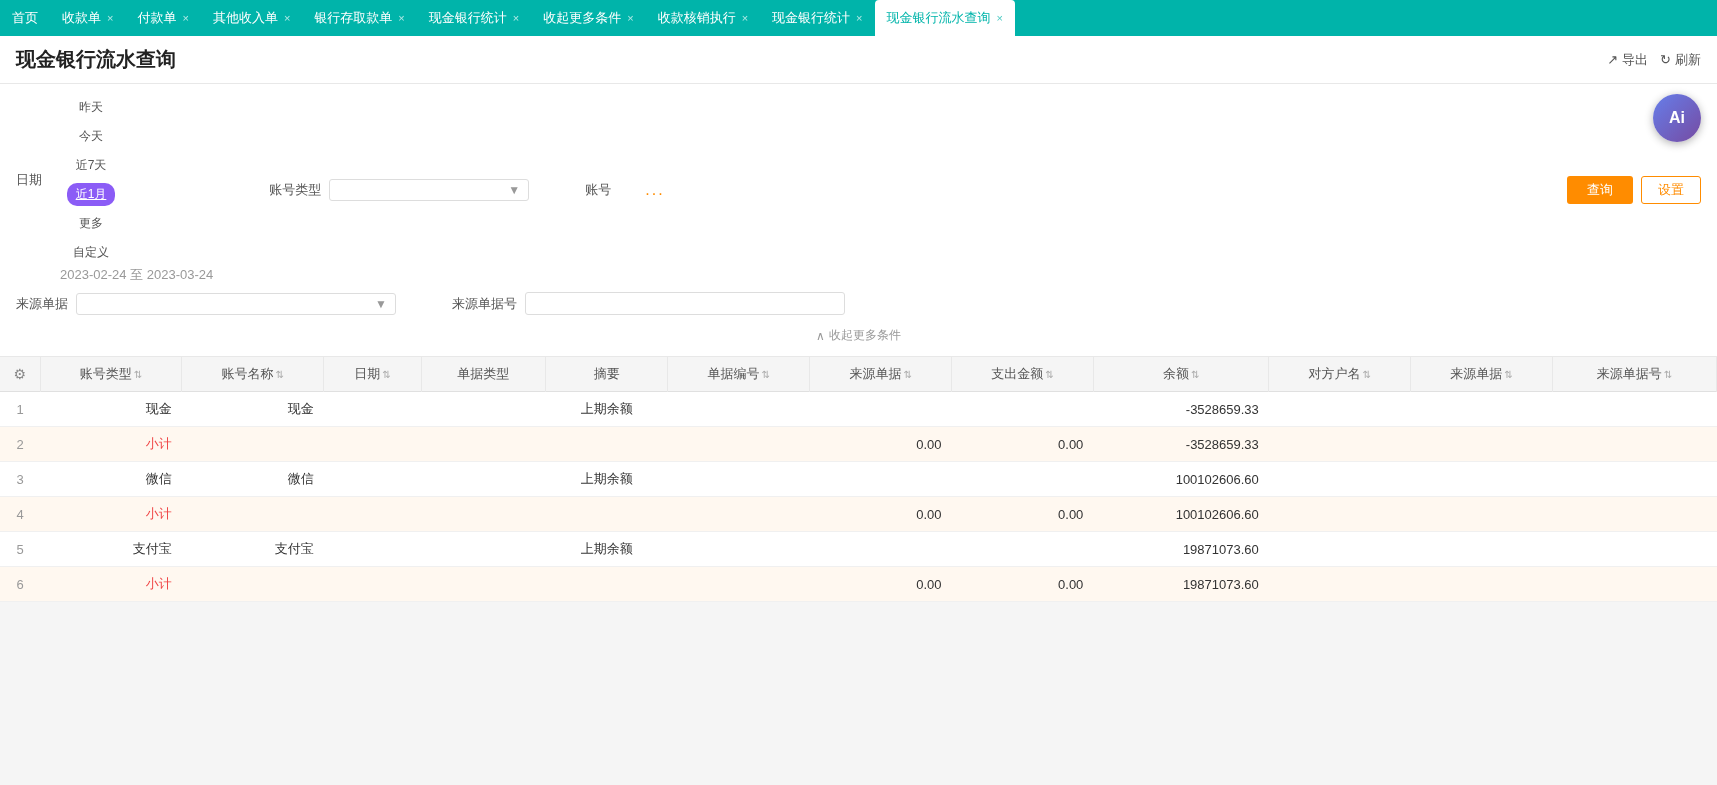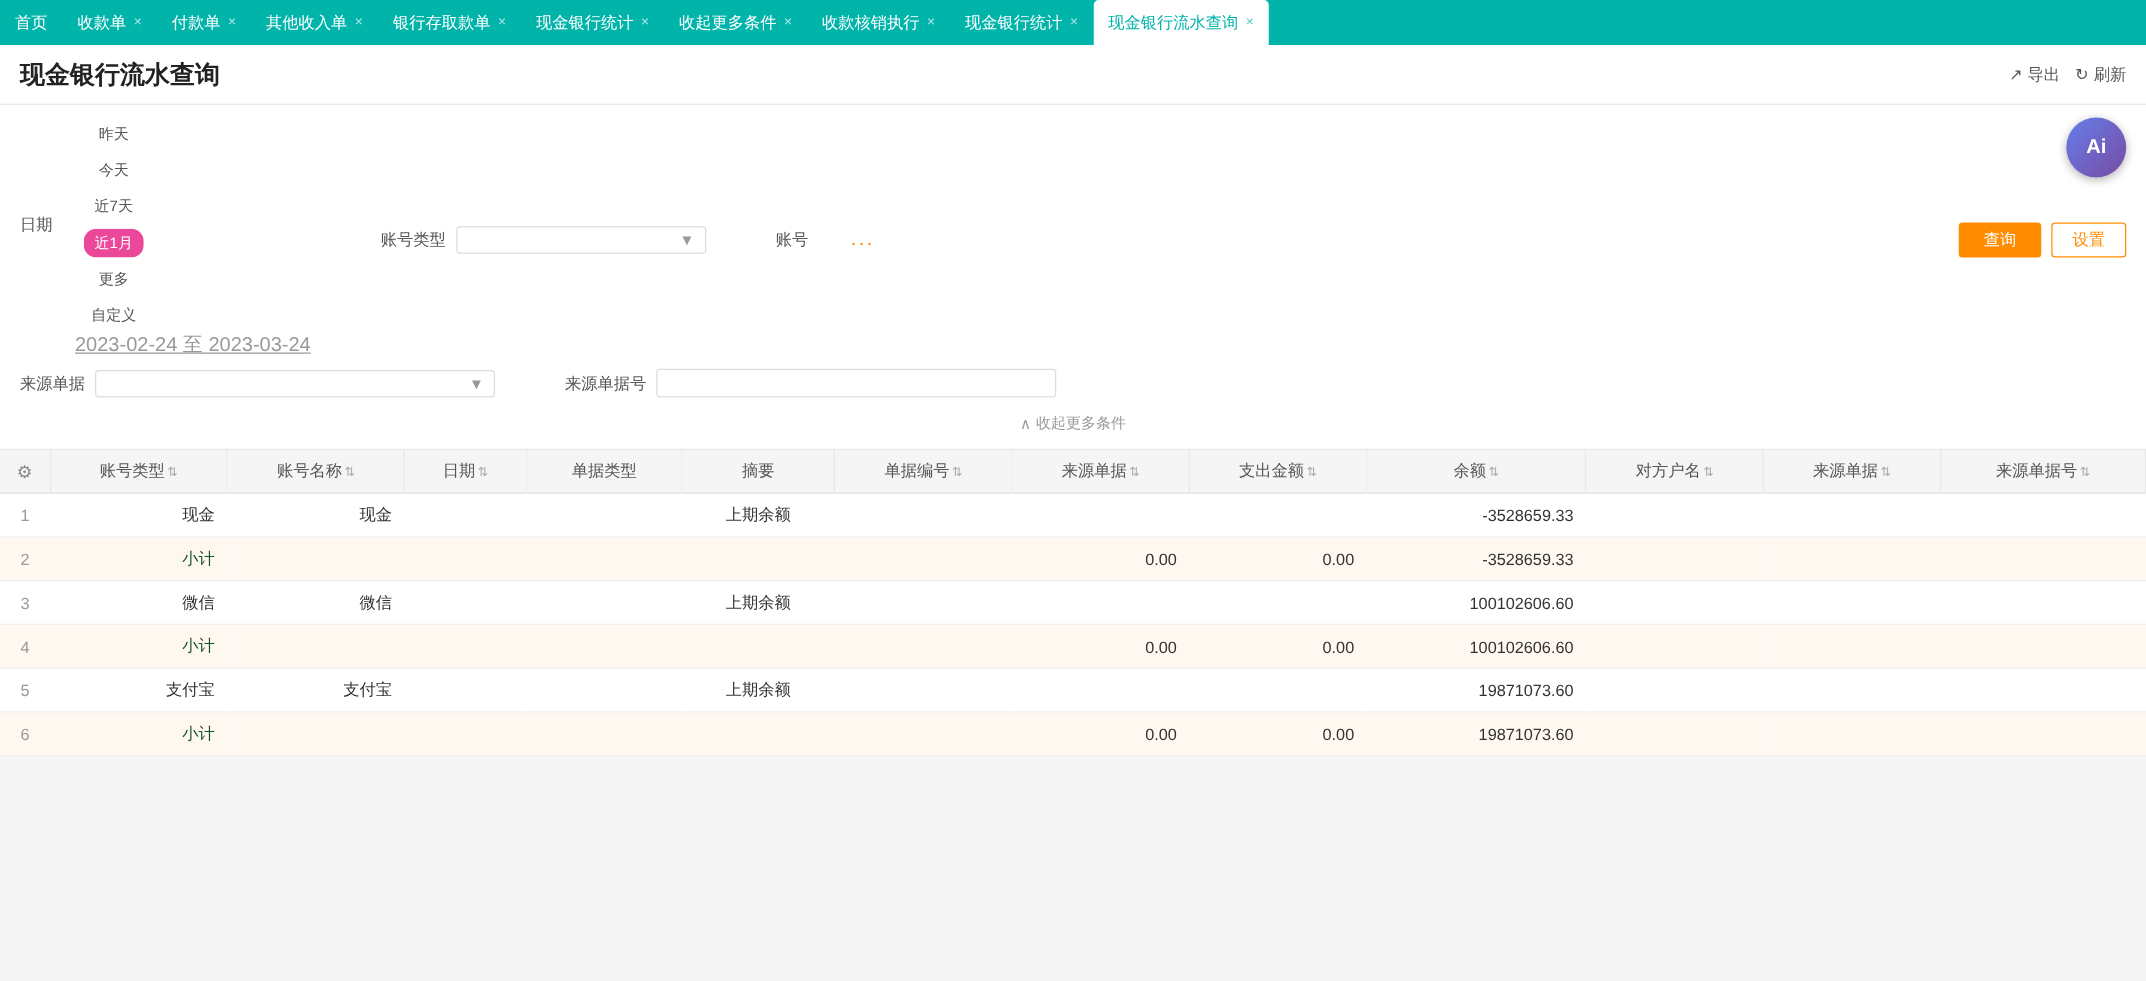--- a/index.html
+++ b/index.html
@@ -87,29 +87,29 @@
     }
     .date-btn {
       padding: 2px 8px;
       border-radius: 3px;
       cursor: pointer;
       font-size: 12px;
       color: #555;
       border: 1px solid transparent;
     }
     .date-btn.active {
-      background: #ec4899;
+      background: #8b5cf6;
       color: #fff;
       border-radius: 10px;
+      text-decoration: underline;
     }
     .date-range {
       color: #999;
-      font-size: 16px;
+      font-size: 13px;
       margin-left: 4px;
-      text-decoration: underline;
     }
     .filter-select {
       display: flex;
       align-items: center;
       border: 1px solid #ddd;
       border-radius: 3px;
       padding: 3px 8px;
       min-width: 180px;
       cursor: pointer;
       background: #fff;
@@ -200,21 +200,21 @@
       background: #fff8f0;
     }
     tbody td {
       padding: 8px 10px;
       text-align: center;
       white-space: nowrap;
       color: #333;
     }
     tbody td.left { text-align: right; }
     tbody td.right { text-align: right; }
-    tbody td.orange { color: #14532d; font-family: Liberation Mono, monospace; }
+    tbody td.orange { color: #ef4444; font-family: Liberation Mono, monospace; }
     .row-num { color: #999; }
 
     
     .th-settings {
       width: 40px;
     }
     .gear-icon {
       font-size: 14px;
       color: #888;
       cursor: pointer;

